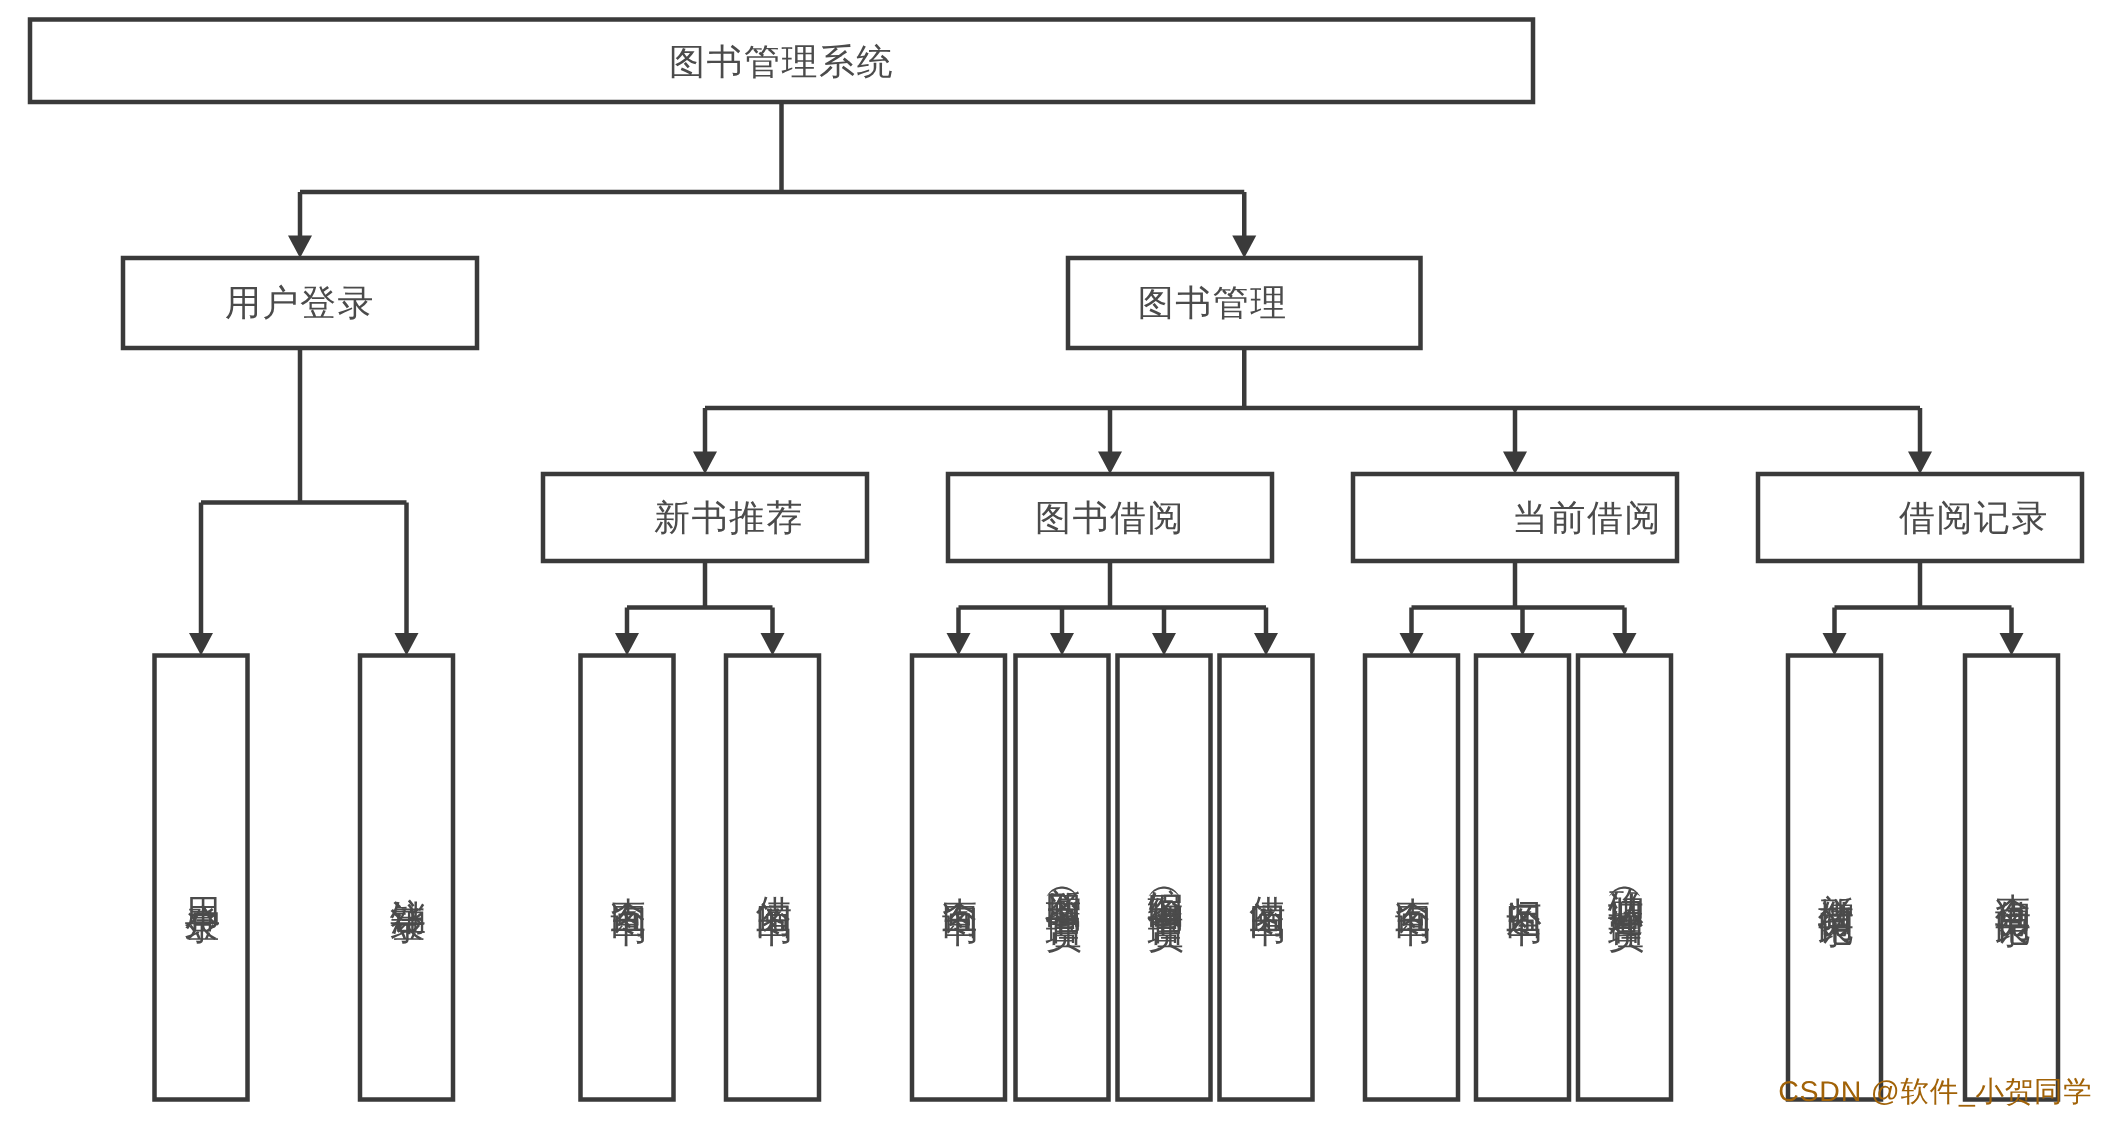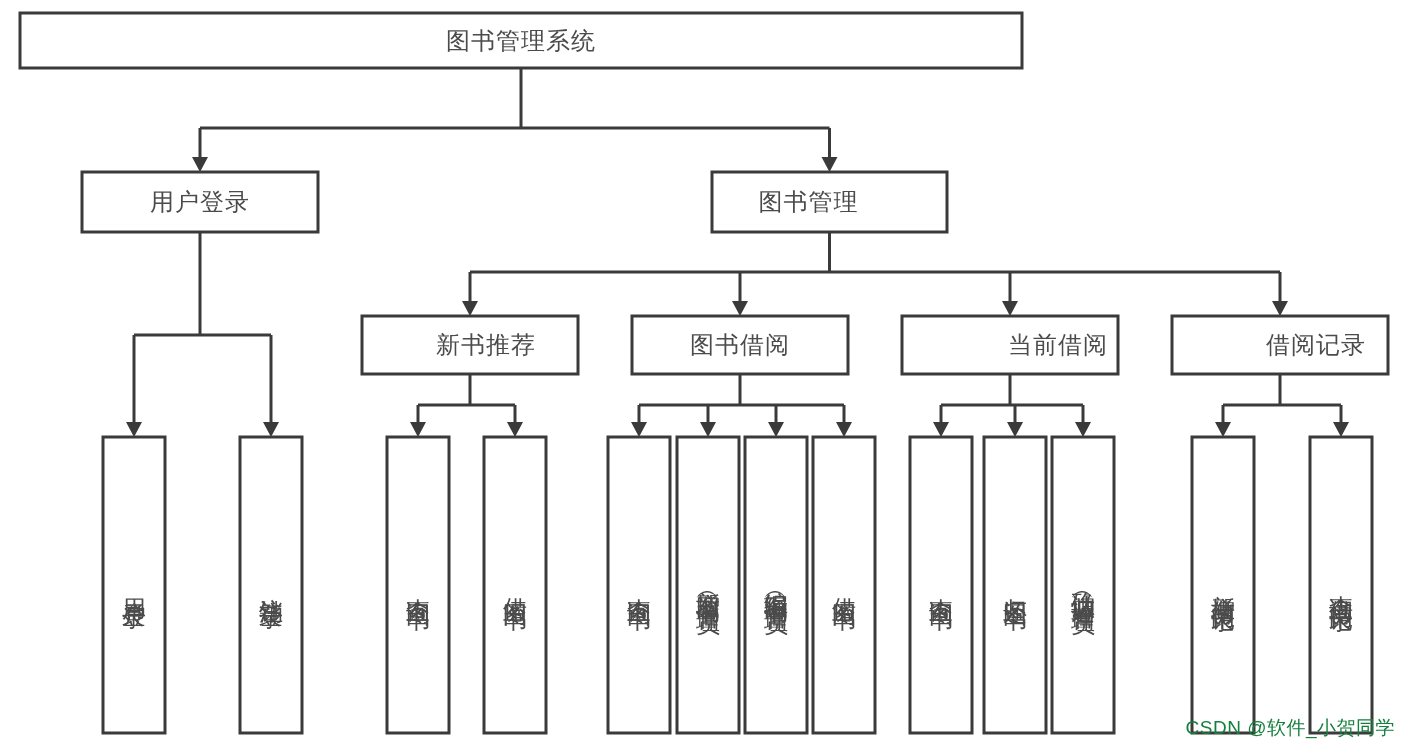--- a/index.html
+++ b/index.html
@@ -9,21 +9,21 @@
   .node-rect{fill:#ffffff;stroke:#3a3a3a;stroke-width:3;}
   .edge{stroke:#3a3a3a;stroke-width:3;fill:none;}
   .arrow-head{fill:#3a3a3a;stroke:none;}
   .vlabel{position:absolute;display:flex;align-items:center;justify-content:center;
     writing-mode:vertical-rl;text-orientation:upright;color:#4b4b4b;font-size:24px;
     letter-spacing:3px;line-height:1;font-family:"Liberation Sans","DejaVu Sans",sans-serif;
     pointer-events:none;white-space:nowrap;}
   .hlabel{position:absolute;display:flex;align-items:center;justify-content:center;
     color:#4b4b4b;font-size:24px;letter-spacing:1px;
     font-family:"Liberation Sans","DejaVu Sans",sans-serif;pointer-events:none;white-space:nowrap;border-radius:19px;}
-  #watermark{position:absolute;right:10px;bottom:6px;color:#15803d;font-size:19px;
+  #watermark{position:absolute;right:10px;bottom:6px;color:#a16207;font-size:19px;
     font-family:"Liberation Sans","DejaVu Sans",sans-serif;letter-spacing:0.5px;white-space:nowrap;}
 </style>
 </head>
 <body>
 
 <div id="stage">
 
   <svg id="diagram" viewBox="0 0 1405 747">
     <defs>
       <marker id="arrow" viewBox="0 0 12 14" refX="6" refY="13" markerWidth="12" markerHeight="14" orient="auto-start-reverse" markerUnits="userSpaceOnUse">

